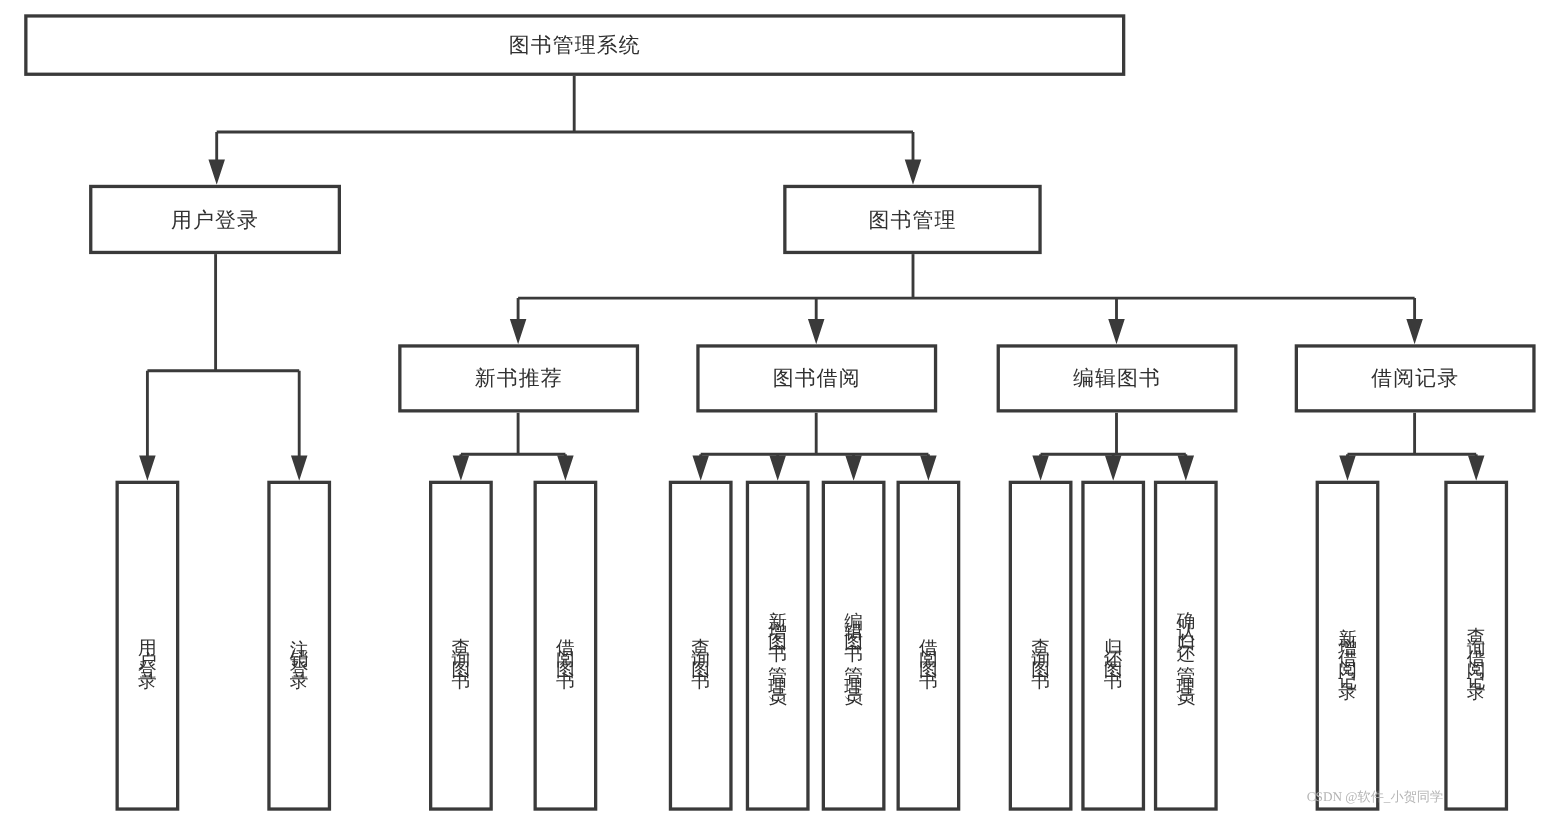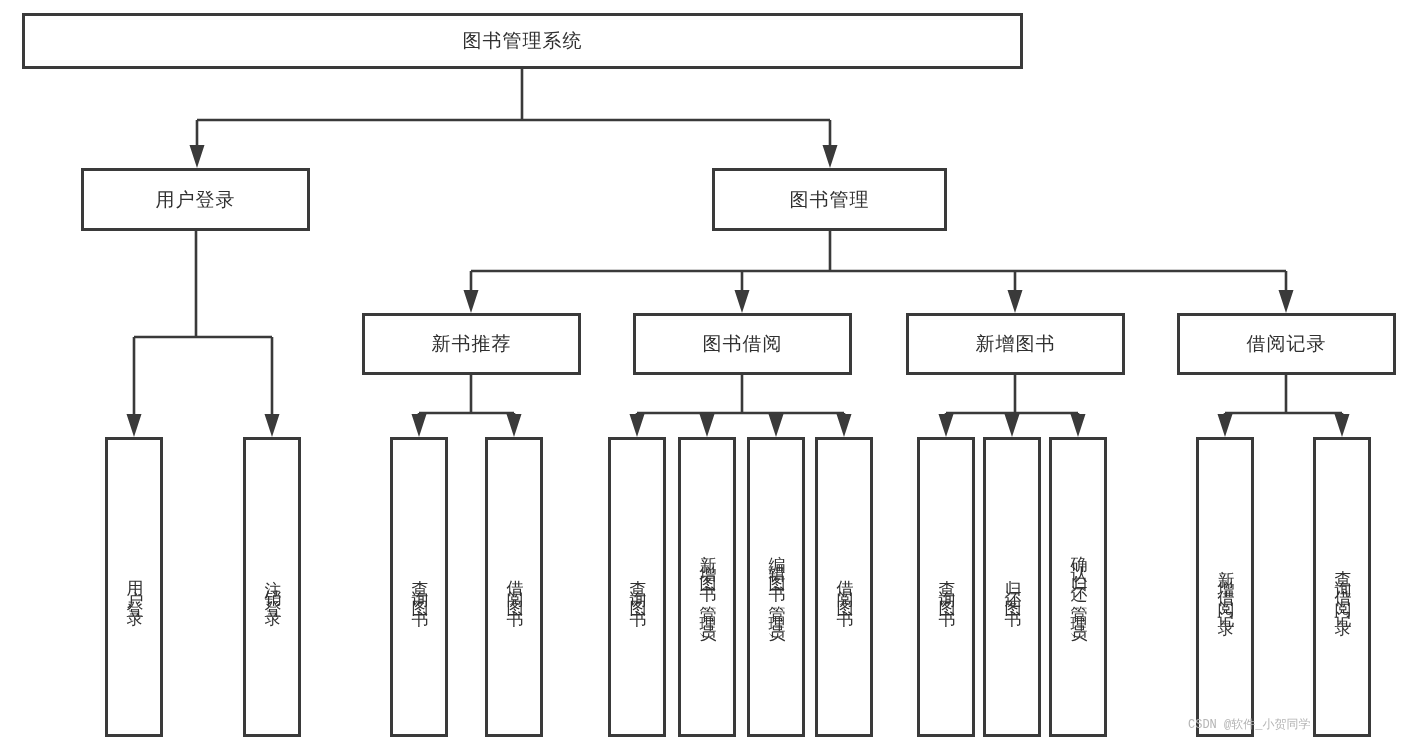--- a/index.html
+++ b/index.html
@@ -4,21 +4,21 @@
 <style>
   :root{
     --line:#3a3a3a;
     --txt:#303030;
     --wm:#b5b5b5;
     --bg:#ffffff;
   }
   html,body{margin:0;padding:0;background:var(--bg);}
   .canvas{
     position:relative;width:1405px;height:747px;background:var(--bg);
-    font-family:Liberation Mono, monospace;color:var(--txt);
+    font-family:Liberation Serif, serif;color:var(--txt);
     overflow:hidden;
   }
   svg.wires{position:absolute;left:0;top:0;pointer-events:none;}
   .cl{stroke:var(--line);stroke-width:2.6;fill:none;}
   .ct{fill:var(--line);stroke:none;}
   .box{
     position:absolute;background:#ffffff;border:3px solid var(--line);
     box-sizing:border-box;display:flex;align-items:center;justify-content:center;
   }
   .h .lbl{font-size:19px;letter-spacing:1px;white-space:nowrap;}
@@ -73,21 +73,21 @@
     <span class="lbl">图书管理</span>
   </div>
 
   <div class="box h" style="left:633px;top:313px;width:219px;height:62px">
     <span class="lbl">图书借阅</span>
   </div>
   <div class="box h" style="left:362px;top:313px;width:219px;height:62px">
     <span class="lbl">新书推荐</span>
   </div>
   <div class="box h" style="left:906px;top:313px;width:219px;height:62px">
-    <span class="lbl">新增图书</span>
+    <span class="lbl">编辑图书</span>
   </div>
   <div class="box h" style="left:1177px;top:313px;width:219px;height:62px">
     <span class="lbl">借阅记录</span>
   </div>
 
   <div class="box v" style="left:105px">
     <span class="vtxt">用户登录</span>
   </div>
   <div class="box v" style="left:243px">
     <span class="vtxt">注销登录</span>

